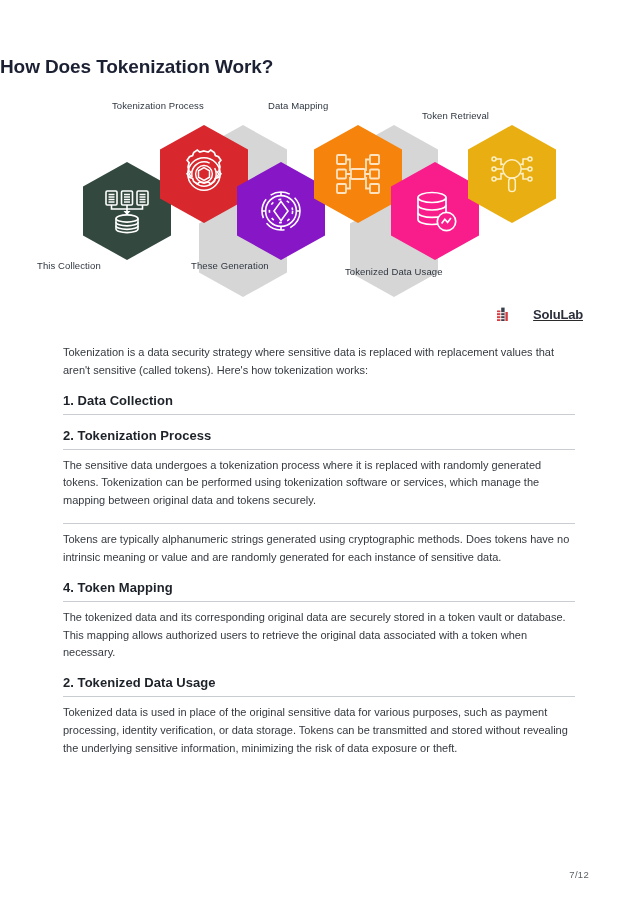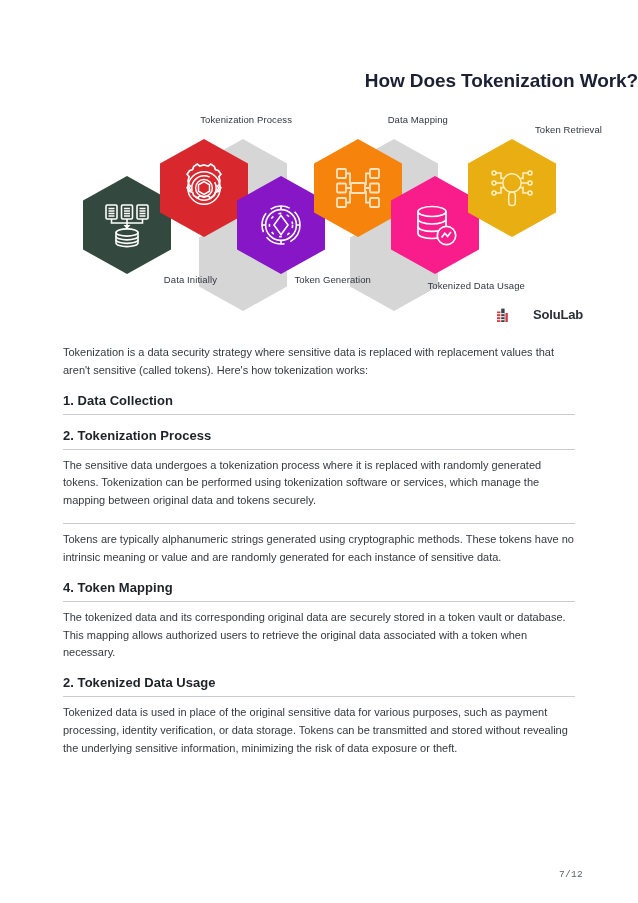--- a/index.html
+++ b/index.html
@@ -12,22 +12,22 @@
     width: 638px;
     height: 903px;
     position: relative;
     font-family: "Liberation Sans", sans-serif;
     color: #2b2b2b;
     overflow: hidden;
   }
 
   
   .title-wrap {
-    text-align: right;
-    padding-top: 70px;
+    text-align: left;
+    padding-top: 56px;
     text-decoration: underline;
   }
   .doc-title {
     font-size: 19px;
     font-weight: bold;
     color: #1b2033;
     letter-spacing: -0.1px;
     display: inline-block;
     position: relative;
     white-space: nowrap;
@@ -48,32 +48,33 @@
     display: flex;
     align-items: center;
     justify-content: center;
   }
   .hex svg { display: block; }
   .hexlabel {
     position: absolute;
     font-size: 9.5px;
     color: #2f3640;
     white-space: nowrap;
-    text-align: right;
+    text-align: left;
     letter-spacing: 0.1px;
   }
 
   
   .logo-row {
     position: absolute;
     right: 55px;
     top: 307px;
     display: flex;
-    align-items: flex-end;
+    align-items: flex-start;
     gap: 23px;
+    text-decoration: underline;
   }
   .logo-mark {
     width: 13px;
     height: 14px;
     position: relative;
   }
   .logo-text {
     font-size: 13px;
     font-weight: bold;
     color: #2a2f3a;
@@ -106,26 +107,25 @@
     height: 1px;
     background: #c9ccd0;
     width: 100%;
     margin-bottom: 7px;
   }
   .section .para { margin-bottom: 0; }
 
   
   .page-num {
     position: absolute;
-    right: 55px;
+    right: 49px;
     bottom: 23px;
     font-size: 9.5px;
     color: #5d6268;
     letter-spacing: 0.3px;
-    font-family: Liberation Mono, monospace;
   }
 </style>
 </head>
 <body>
 
 <div class="title-wrap">
   <div class="doc-title">How Does Tokenization Work?</div>
   
 </div>
 
@@ -245,22 +245,22 @@
         <path d="M43 22 H36.3"></path>
         <path d="M43 32 H38 V26.5 L35.5 27"></path>
       </svg>
     </span>
   </div>
 
   <div class="hexlabel" style="left:112px; top:6px; width:180px;">Tokenization Process</div>
   <div class="hexlabel" style="left:268px; top:6px; width:180px;">Data Mapping</div>
   <div class="hexlabel" style="left:422px; top:16px; width:180px;">Token Retrieval</div>
 
-  <div class="hexlabel" style="left:37px; top:166px; width:180px;">Data Initially</div>
-  <div class="hexlabel" style="left:191px; top:166px; width:180px;">Token Generation</div>
+  <div class="hexlabel" style="left:37px; top:166px; width:180px;">This Collection</div>
+  <div class="hexlabel" style="left:191px; top:166px; width:180px;">These Generation</div>
   <div class="hexlabel" style="left:345px; top:172px; width:180px;">Tokenized Data Usage</div>
 </div>
 
 <div class="logo-row">
   <span class="logo-mark">
     <svg width="13" height="14" viewBox="0 0 13 14">
       <rect x="0" y="3.5" width="3.4" height="10.5" fill="#d83a3f"></rect>
       <rect x="4.2" y="0.6" width="3.4" height="13.4" fill="#3a3f4c"></rect>
       <rect x="8.4" y="5" width="2.4" height="9" fill="#d83a3f"></rect>
       <rect x="0" y="5.2" width="7.6" height="1" fill="#ffffff"></rect>
@@ -281,21 +281,21 @@
   </div>
 
   <div class="section">
     <h3>2. Tokenization Process</h3>
     <div class="rule"></div>
     <p class="para">The sensitive data undergoes a tokenization process where it is replaced with randomly generated tokens. Tokenization can be performed using tokenization software or services, which manage the mapping between original data and tokens securely.</p>
   </div>
 
   <div class="section">
     <div class="rule"></div>
-    <p class="para">Tokens are typically alphanumeric strings generated using cryptographic methods. These tokens have no intrinsic meaning or value and are randomly generated for each instance of sensitive data.</p>
+    <p class="para">Tokens are typically alphanumeric strings generated using cryptographic methods. Does tokens have no intrinsic meaning or value and are randomly generated for each instance of sensitive data.</p>
   </div>
 
   <div class="section">
     <h3>4. Token Mapping</h3>
     <div class="rule"></div>
     <p class="para">The tokenized data and its corresponding original data are securely stored in a token vault or database. This mapping allows authorized users to retrieve the original data associated with a token when necessary.</p>
   </div>
 
   <div class="section">
     <h3>2. Tokenized Data Usage</h3>

